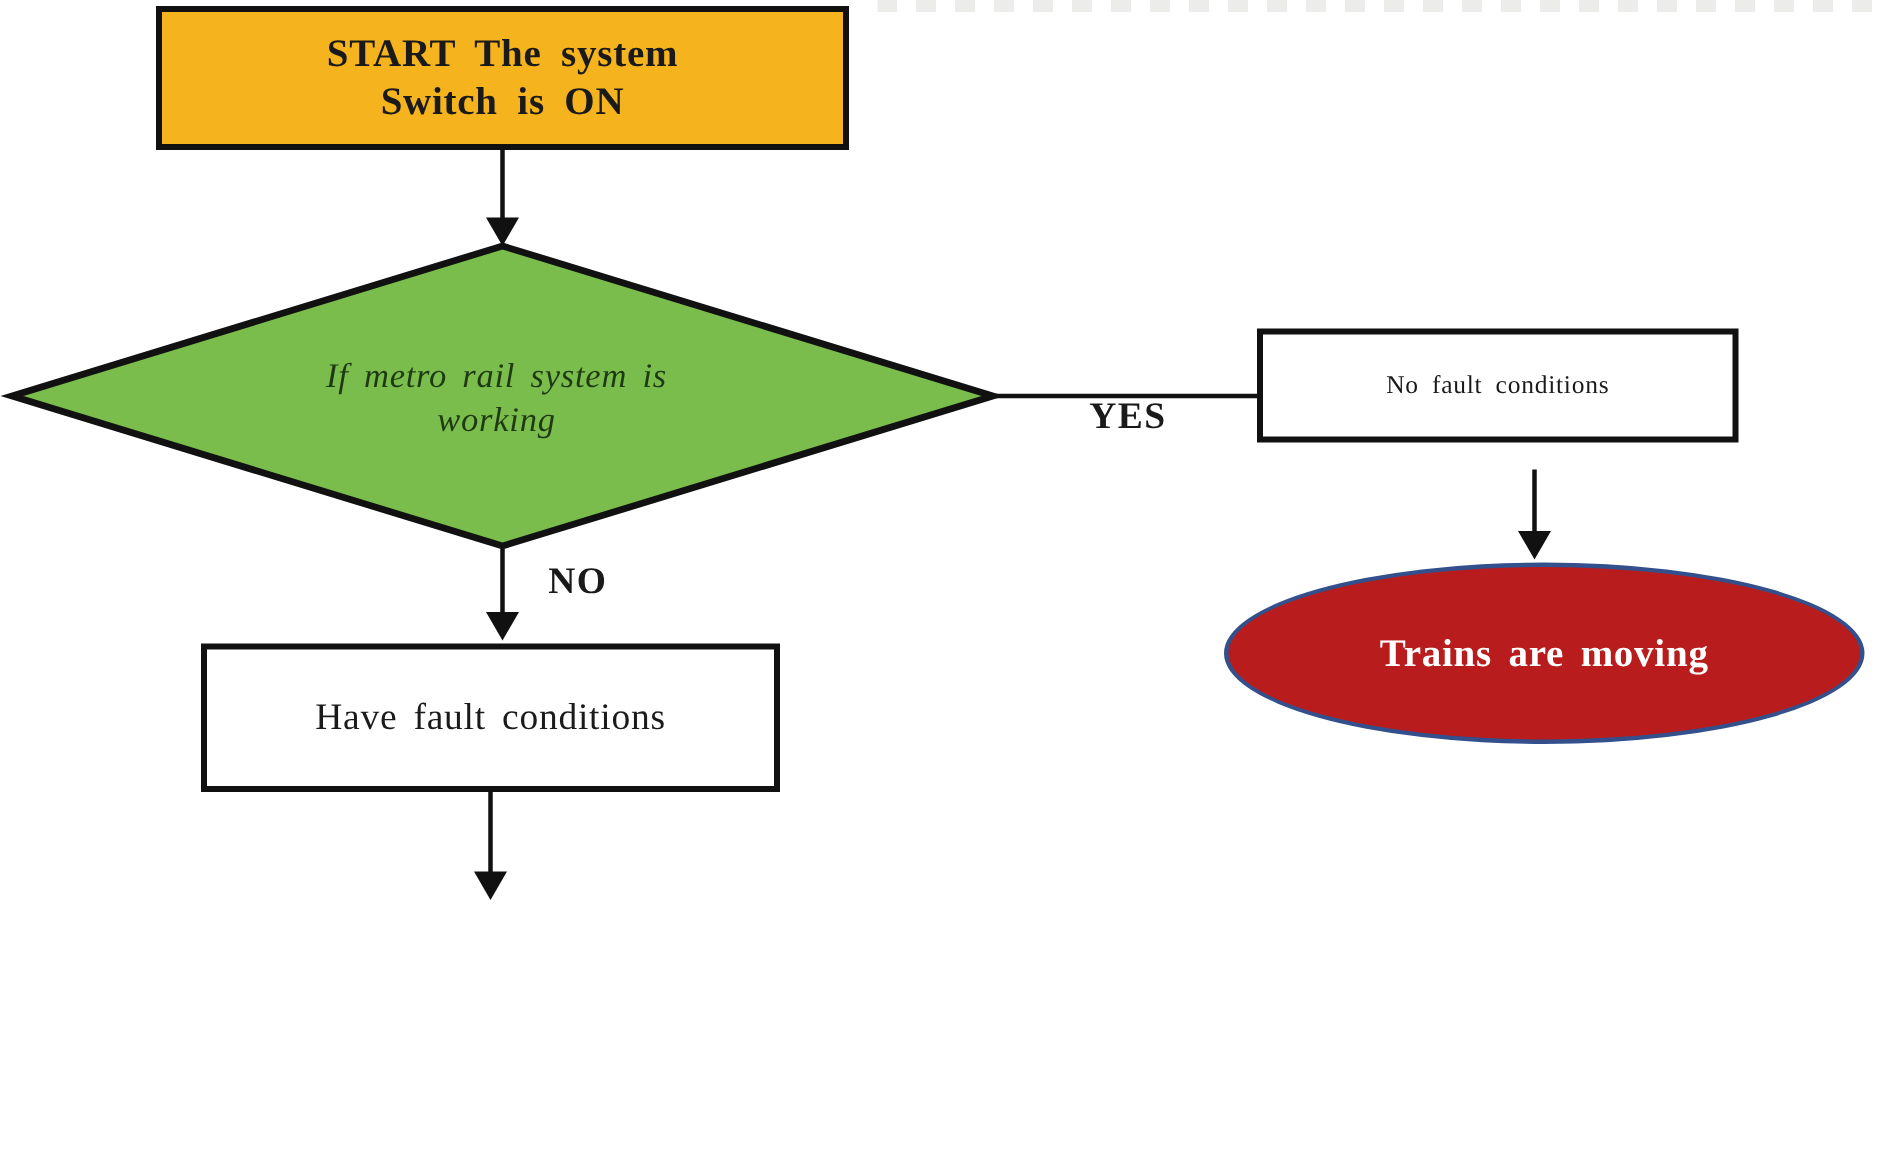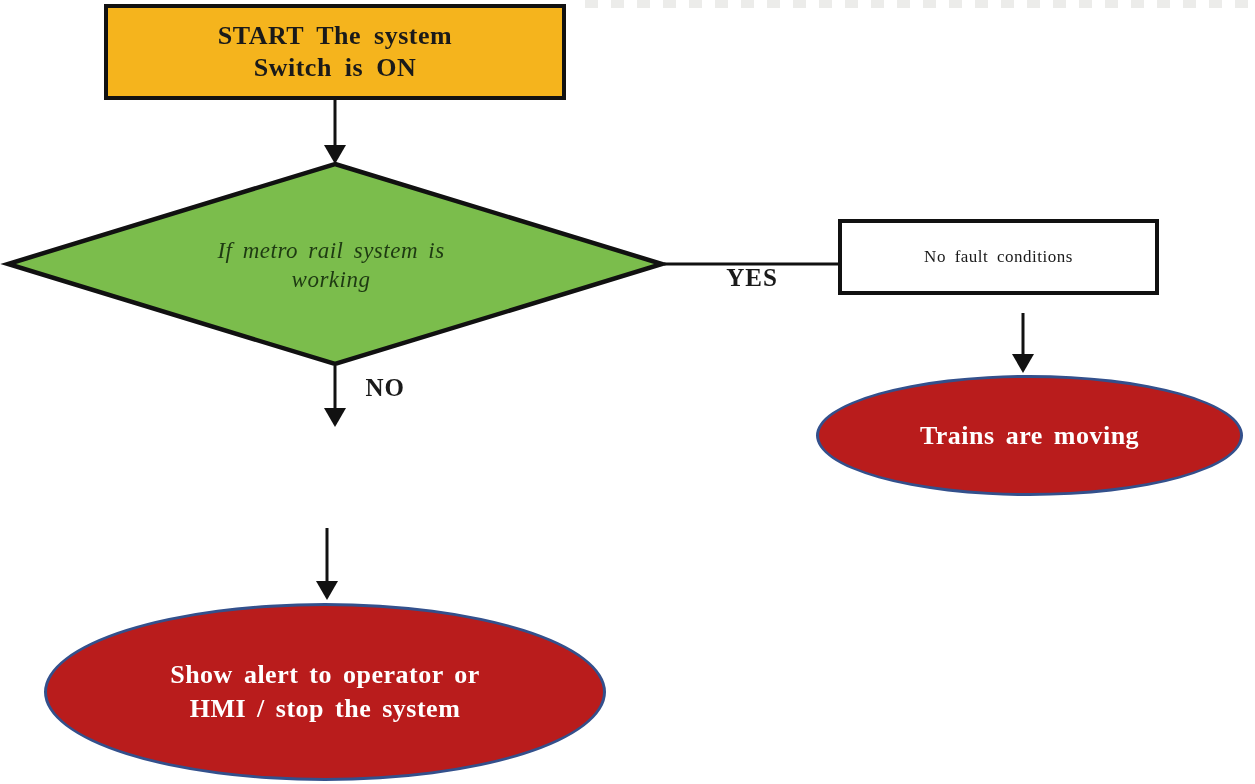--- a/index.html
+++ b/index.html
@@ -128,17 +128,16 @@
 working</div>
 
   <div class="edge-label yes-label">YES</div>
 
   <div class="edge-label no-label">NO</div>
 
   <div class="node rect-node nofault-node">No fault conditions</div>
 
   <div class="node ellipse-node trains-node">Trains are moving</div>
 
+  <div class="node rect-node havefault-node">Have fault conditions</div>
 
-  <div class="node ellipse-node alert-node">Show alert to operator or
-HMI / stop the system</div>
 
 </div>
 
 </body></html>

